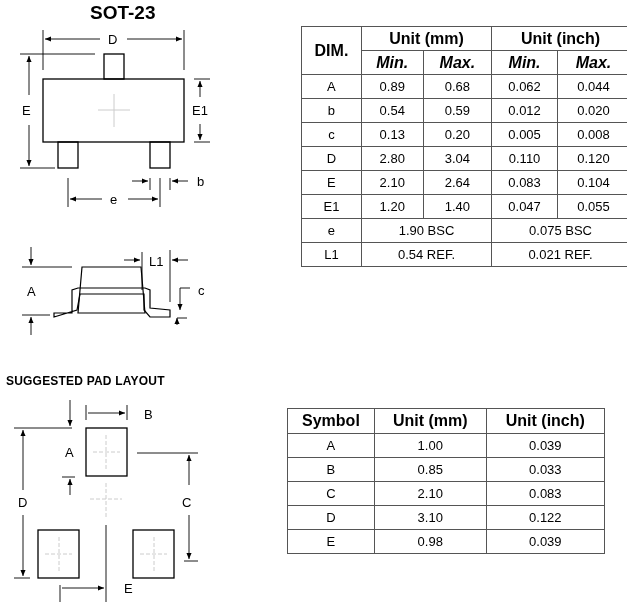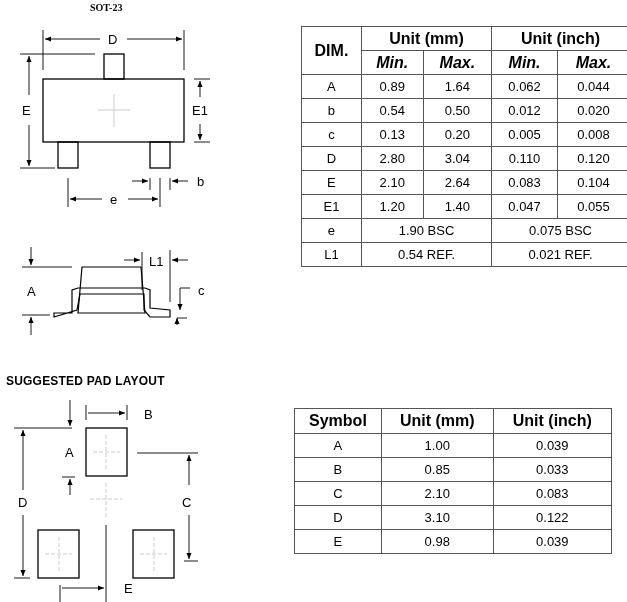--- a/index.html
+++ b/index.html
@@ -1,28 +1,28 @@
 <!DOCTYPE html>
 <html><head>
 <meta charset="utf-8">
 <style>
   html, body { margin: 0; padding: 0; background: #ffffff; }
   body { width: 627px; height: 602px; position: relative; overflow: hidden; font-family: "Liberation Sans", sans-serif; color: #000; }
   .abs { position: absolute; }
-  .title-sot { left: 90px; top: 2px; font-size: 10px; font-weight: bold; font-family: Liberation Serif, serif; }
+  .title-sot { left: 90px; top: 2px; font-size: 19px; font-weight: bold; }
   .title-pad { left: 6px; top: 374px; font-size: 12px; font-weight: 900; letter-spacing: 0.2px; }
   svg text { font-family: "Liberation Sans", sans-serif; }
   table { border-collapse: collapse; position: absolute; }
   td, th { border: 1px solid #555; text-align: center; padding: 0; font-size: 13px; }
   .dim-table { left: 301px; top: 26px; width: 329px; }
   .dim-table th { font-size: 16px; font-weight: bold; }
   .dim-table tr.h1 th { height: 23px; }
   .dim-table tr.h2 th { height: 23px; font-style: italic; }
   .dim-table td { height: 23px; }
-  .pad-table { left: 294px; top: 408px; width: 318px; padding-left: 41px; }
+  .pad-table { left: 287px; top: 408px; width: 318px; padding-left: 41px; }
   .pad-table th { font-size: 16px; font-weight: bold; height: 24px; }
   .pad-table td { height: 23px; }
 </style>
 </head>
 <body>
 
 <div class="abs title-sot">SOT-23</div>
 <div class="abs title-pad">SUGGESTED PAD LAYOUT</div>
 
 <svg class="abs" style="left:0;top:0" width="220" height="215">
@@ -145,28 +145,28 @@
   </tr>
   <tr class="h2">
     <th>Min.</th>
     <th>Max.</th>
     <th>Min.</th>
     <th>Max.</th>
   </tr>
   <tr>
         <td>A</td>
         <td>0.89</td>
-        <td>1.64</td>
+        <td>0.68</td>
         <td>0.062</td>
         <td>0.044</td>
       </tr>
   <tr>
         <td>b</td>
         <td>0.54</td>
-        <td>0.50</td>
+        <td>0.59</td>
         <td>0.012</td>
         <td>0.020</td>
       </tr>
   <tr>
         <td>c</td>
         <td>0.13</td>
         <td>0.20</td>
         <td>0.005</td>
         <td>0.008</td>
       </tr>

